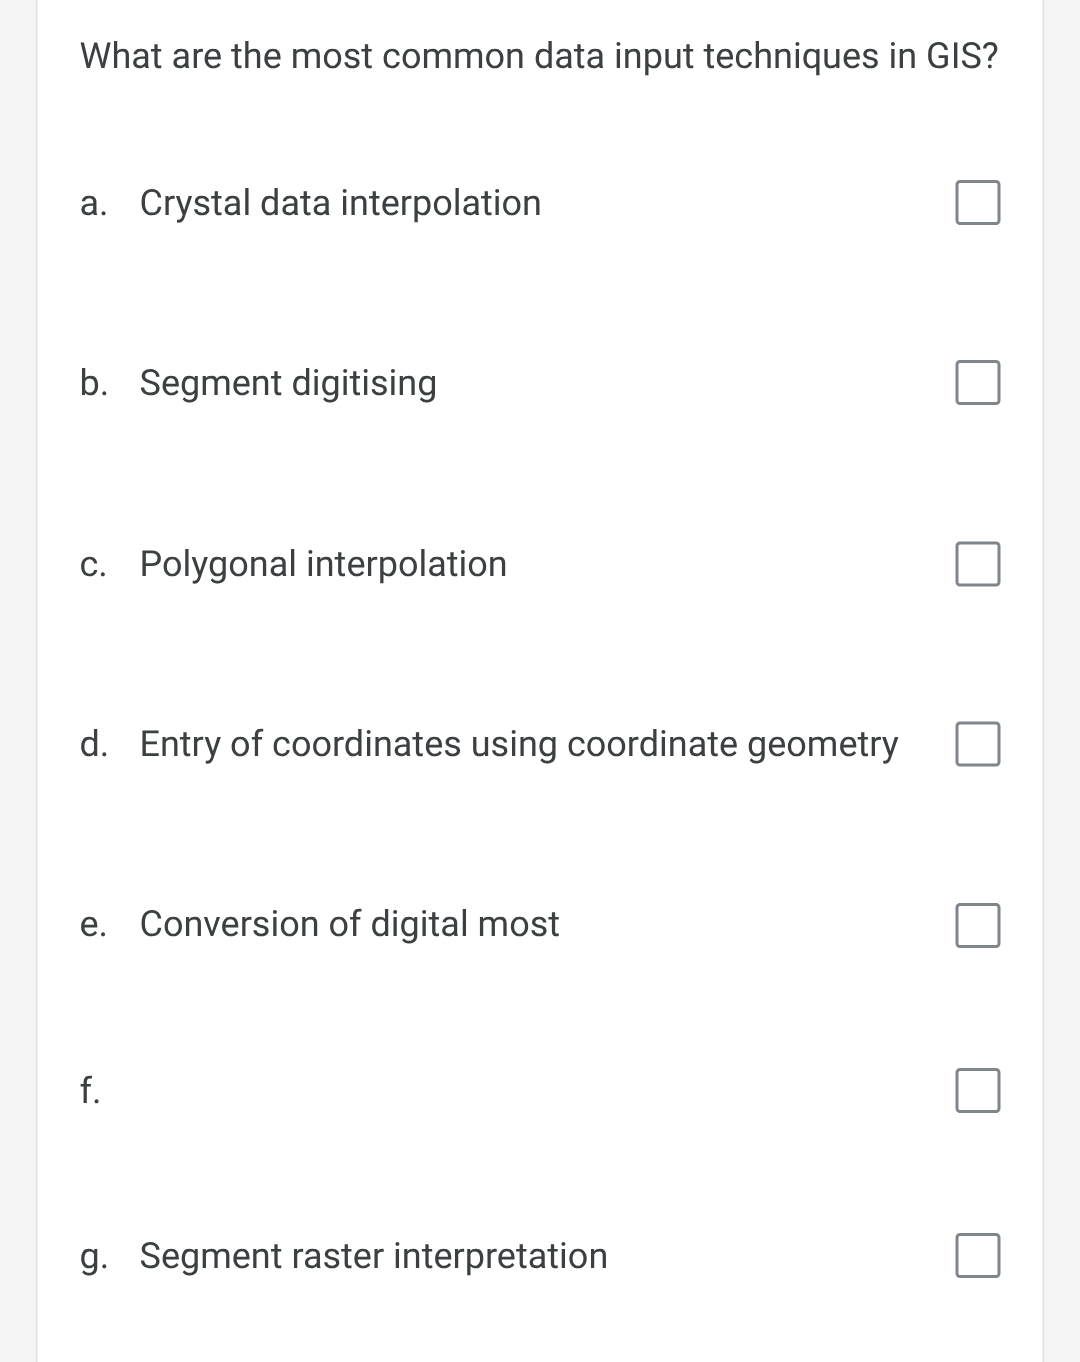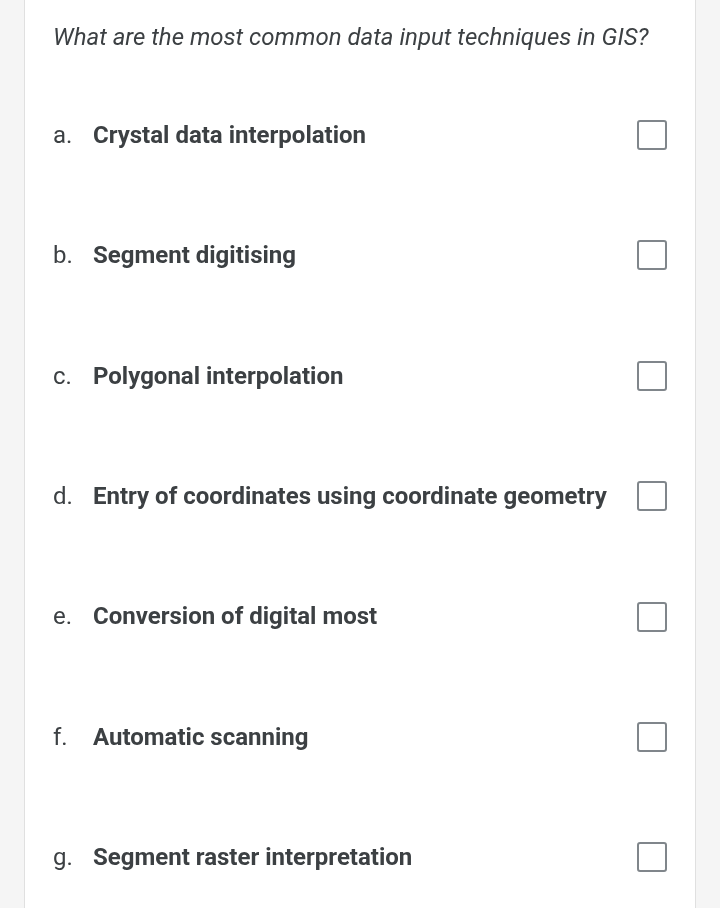--- a/index.html
+++ b/index.html
@@ -20,21 +20,20 @@
       margin: 0 24px;
       padding: 20px 28px 30px 28px;
       height: 100%;
     }
     .question-text {
       color: #3c4043;
       font-size: 24px;
       line-height: 1.45;
       font-weight: 400;
       margin-bottom: 55px;
-      font-style: italic;
     }
     .options-list {
       display: flex;
       flex-direction: column;
       gap: 70px;
     }
     .option-row {
       display: flex;
       align-items: center;
       justify-content: space-between;
@@ -47,21 +46,21 @@
     .option-letter {
       color: #3c4043;
       font-size: 24px;
       font-weight: 400;
       width: 40px;
       flex-shrink: 0;
     }
     .option-label {
       color: #3c4043;
       font-size: 24px;
-      font-weight: 700;
+      font-weight: 400;
       line-height: 2.1;
       padding-right: 20px;
     }
     .checkbox {
       width: 30px;
       height: 30px;
       border: 2.5px solid #80868b;
       border-radius: 3px;
       flex-shrink: 0;
       cursor: pointer;
@@ -118,21 +117,20 @@
       <div class="option-left">
         <span class="option-letter">e.</span>
         <span class="option-label">Conversion of digital most</span>
       </div>
       <input type="checkbox" class="checkbox" style="">
     </div>
 
     <div class="option-row">
       <div class="option-left">
         <span class="option-letter">f.</span>
-        <span class="option-label">Automatic scanning</span>
       </div>
       <input type="checkbox" class="checkbox" style="">
     </div>
 
     <div class="option-row">
       <div class="option-left">
         <span class="option-letter">g.</span>
         <span class="option-label">Segment raster interpretation</span>
       </div>
       <input type="checkbox" class="checkbox" style="">

